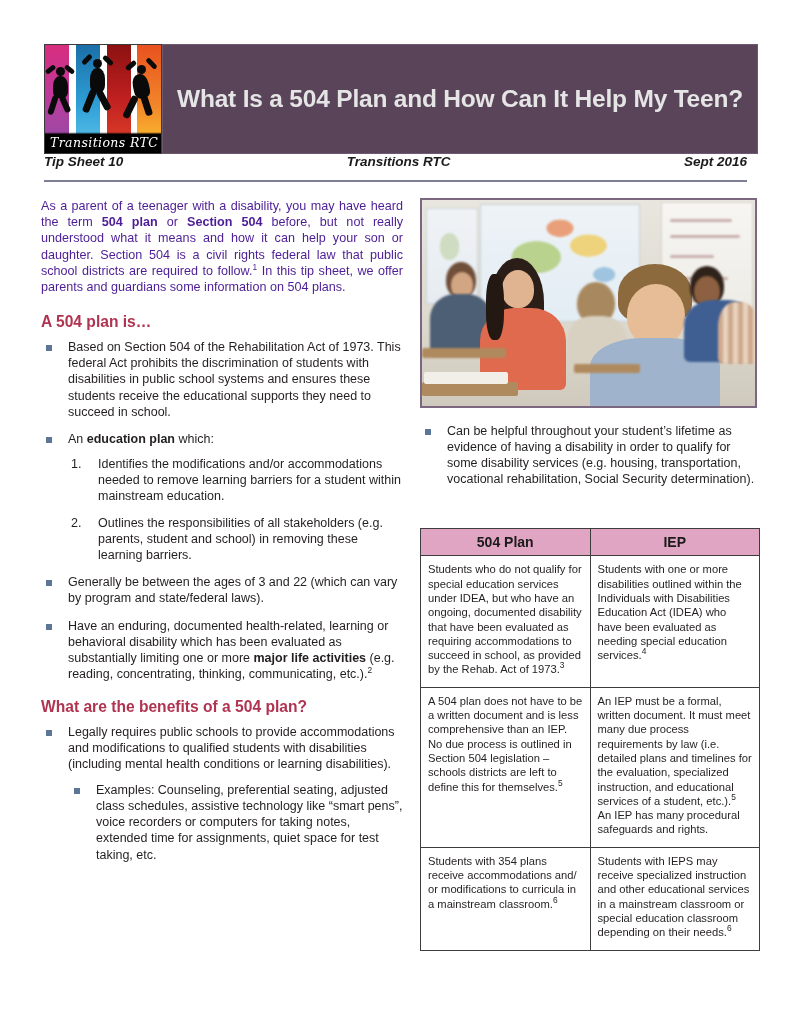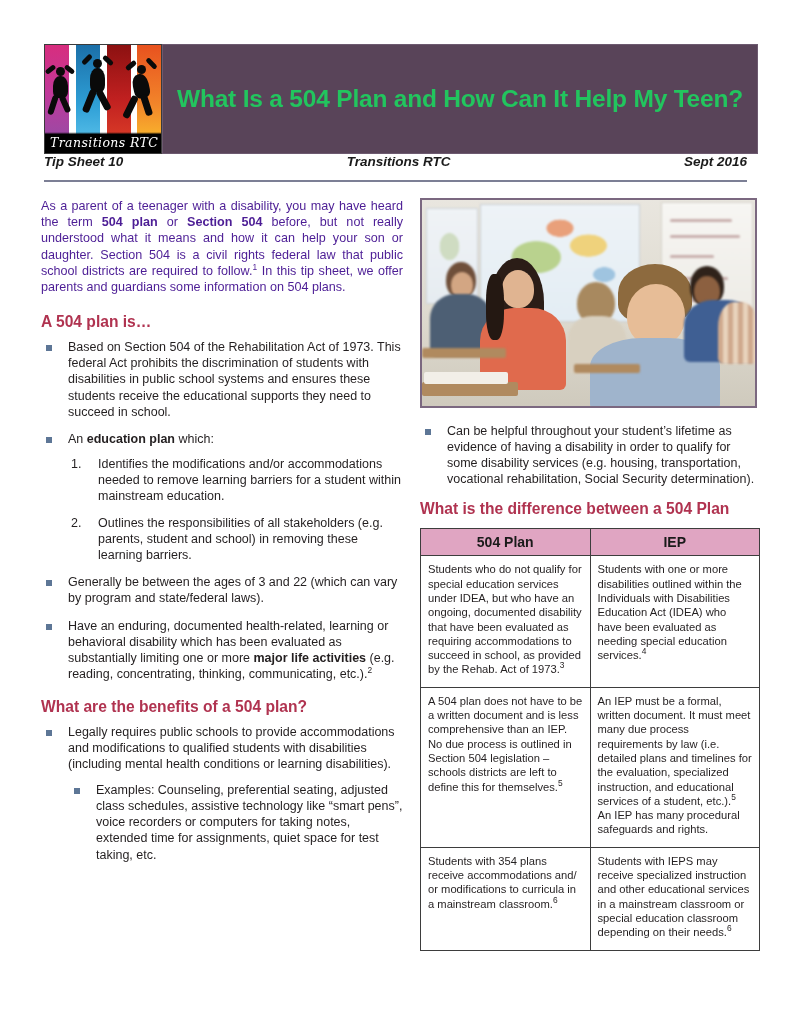--- a/index.html
+++ b/index.html
@@ -84,21 +84,21 @@
     flex: 1 1 auto;
     background: #594459;
     border: 1px solid #6d5a70;
     display: flex;
     align-items: center;
     justify-content: center;
     padding: 0 14px;
   }
   .titlebar h1 {
     margin: 0;
-    color: #22c55e;
+    color: #e5e5e5;
     font-family: "Liberation Sans", sans-serif;
     font-weight: bold;
     font-size: 24.5px;
     letter-spacing: -0.2px;
     white-space: nowrap;
   }
 
   
   .metaline {
     position: absolute;
@@ -405,21 +405,21 @@
       <div class="desk blur" style="left:152px;top:164px;width:66px;height:9px;"></div>
       <div class="desk sharp" style="left:0px;top:182px;width:96px;height:14px;"></div>
       <div class="desk sharp" style="left:2px;top:172px;width:84px;height:12px;background:#f2efe8;"></div>
     </div>
 
     <ul class="bullets rt-bullets" style="margin-top:15px;">
       <li>Can be helpful throughout your student’s lifetime as evidence of having a disability in order to qualify for some disability services (e.g. housing, transportation, vocational rehabilitation, Social Security determination).</li>
     </ul>
 
     <h2 class="section heading-2line" style="margin-top:12px;">
-      <span>What is the difference between a 504 Plan</span><br>
+      <br>
     </h2>
 
     <table class="compare">
       <thead>
         <tr>
           <th>504 Plan</th>
           <th>IEP</th>
         </tr>
       </thead>
       <tbody>

